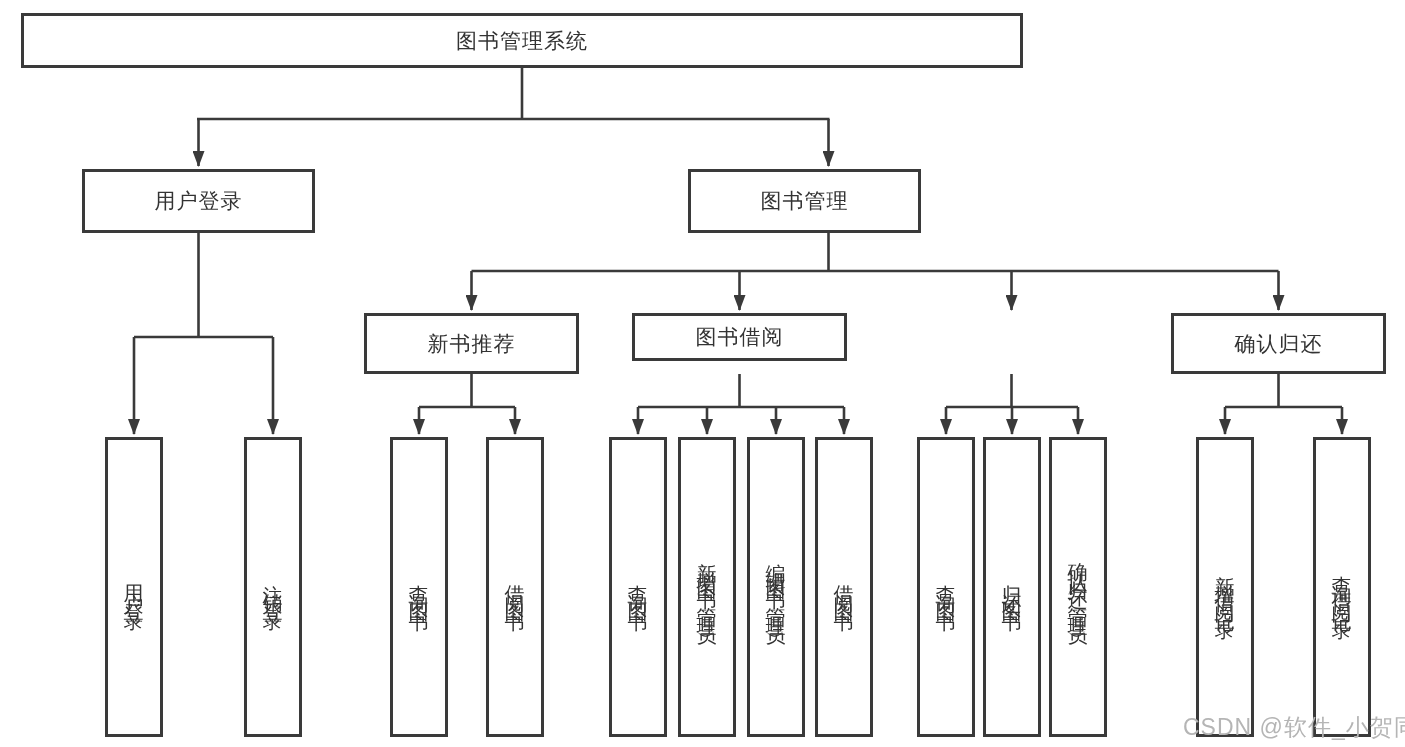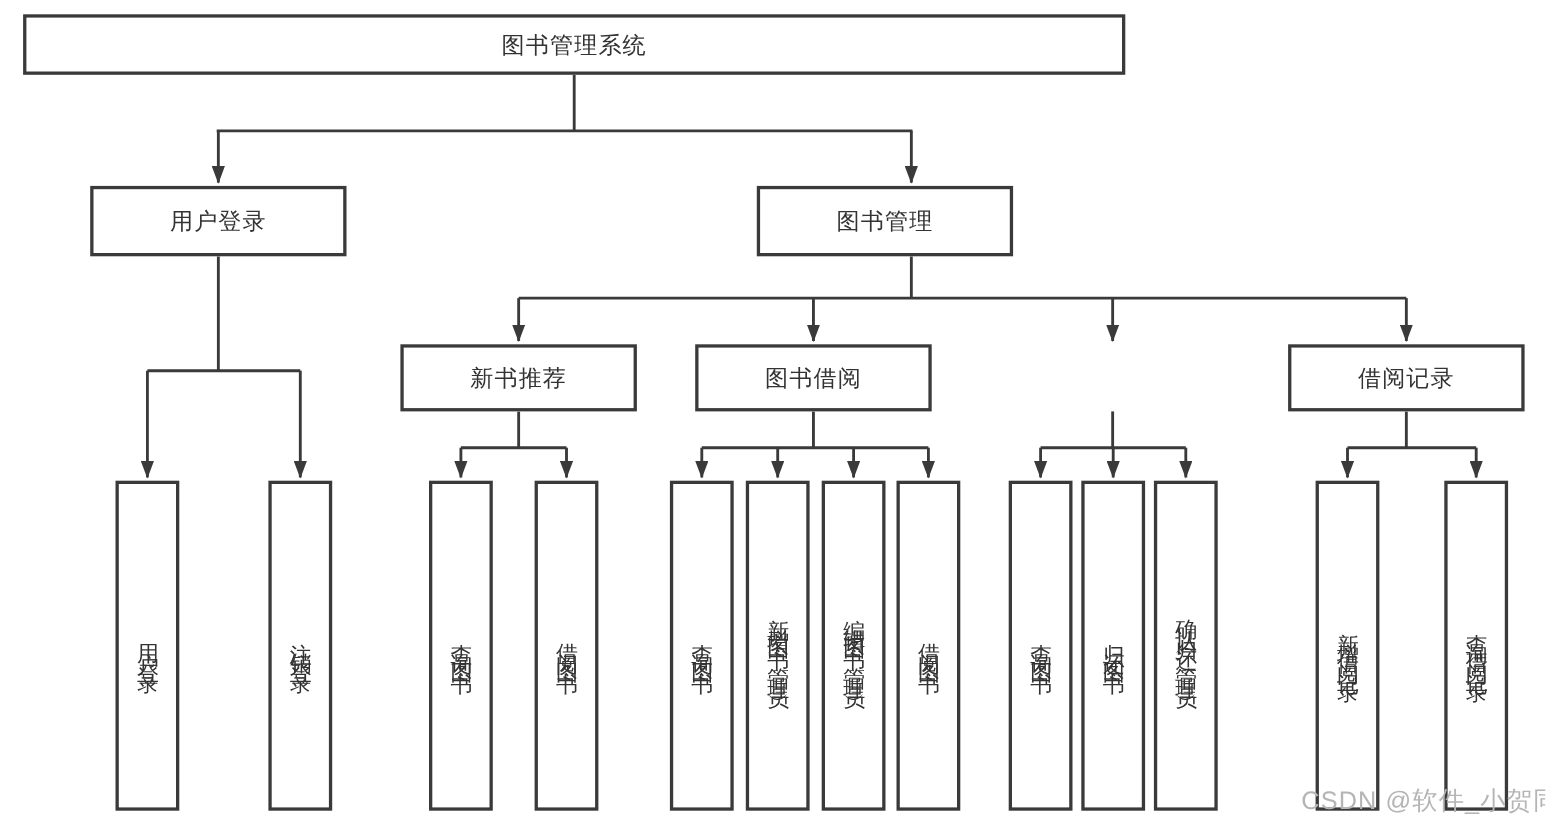--- a/index.html
+++ b/index.html
@@ -127,25 +127,25 @@
   <div class="node" style="left:82px; top:169px; width:233px; height:64px;">
     <span>用户登录</span>
   </div>
   <div class="node" style="left:688px; top:169px; width:233px; height:64px;">
     <span>图书管理</span>
   </div>
 
   <div class="node" style="left:364px; top:313px; width:215px; height:61px;">
     <span>新书推荐</span>
   </div>
-  <div class="node" style="left:632px; top:313px; width:215px; height:61px;">
+  <div class="node" style="left:632px; top:313px; width:215px; height:48px;">
     <span>图书借阅</span>
   </div>
   <div class="node" style="left:1171px; top:313px; width:215px; height:61px;">
-    <span>借阅记录</span>
+    <span>确认归还</span>
   </div>
 
   <div class="leaf" style="left:105px; top:437px; width:58px; height:300px;">
     <span class="vtext">用户登录</span>
   </div>
   <div class="leaf" style="left:244px; top:437px; width:58px; height:300px;">
     <span class="vtext">注销登录</span>
   </div>
 
   <div class="leaf" style="left:390px; top:437px; width:58px; height:300px;">

